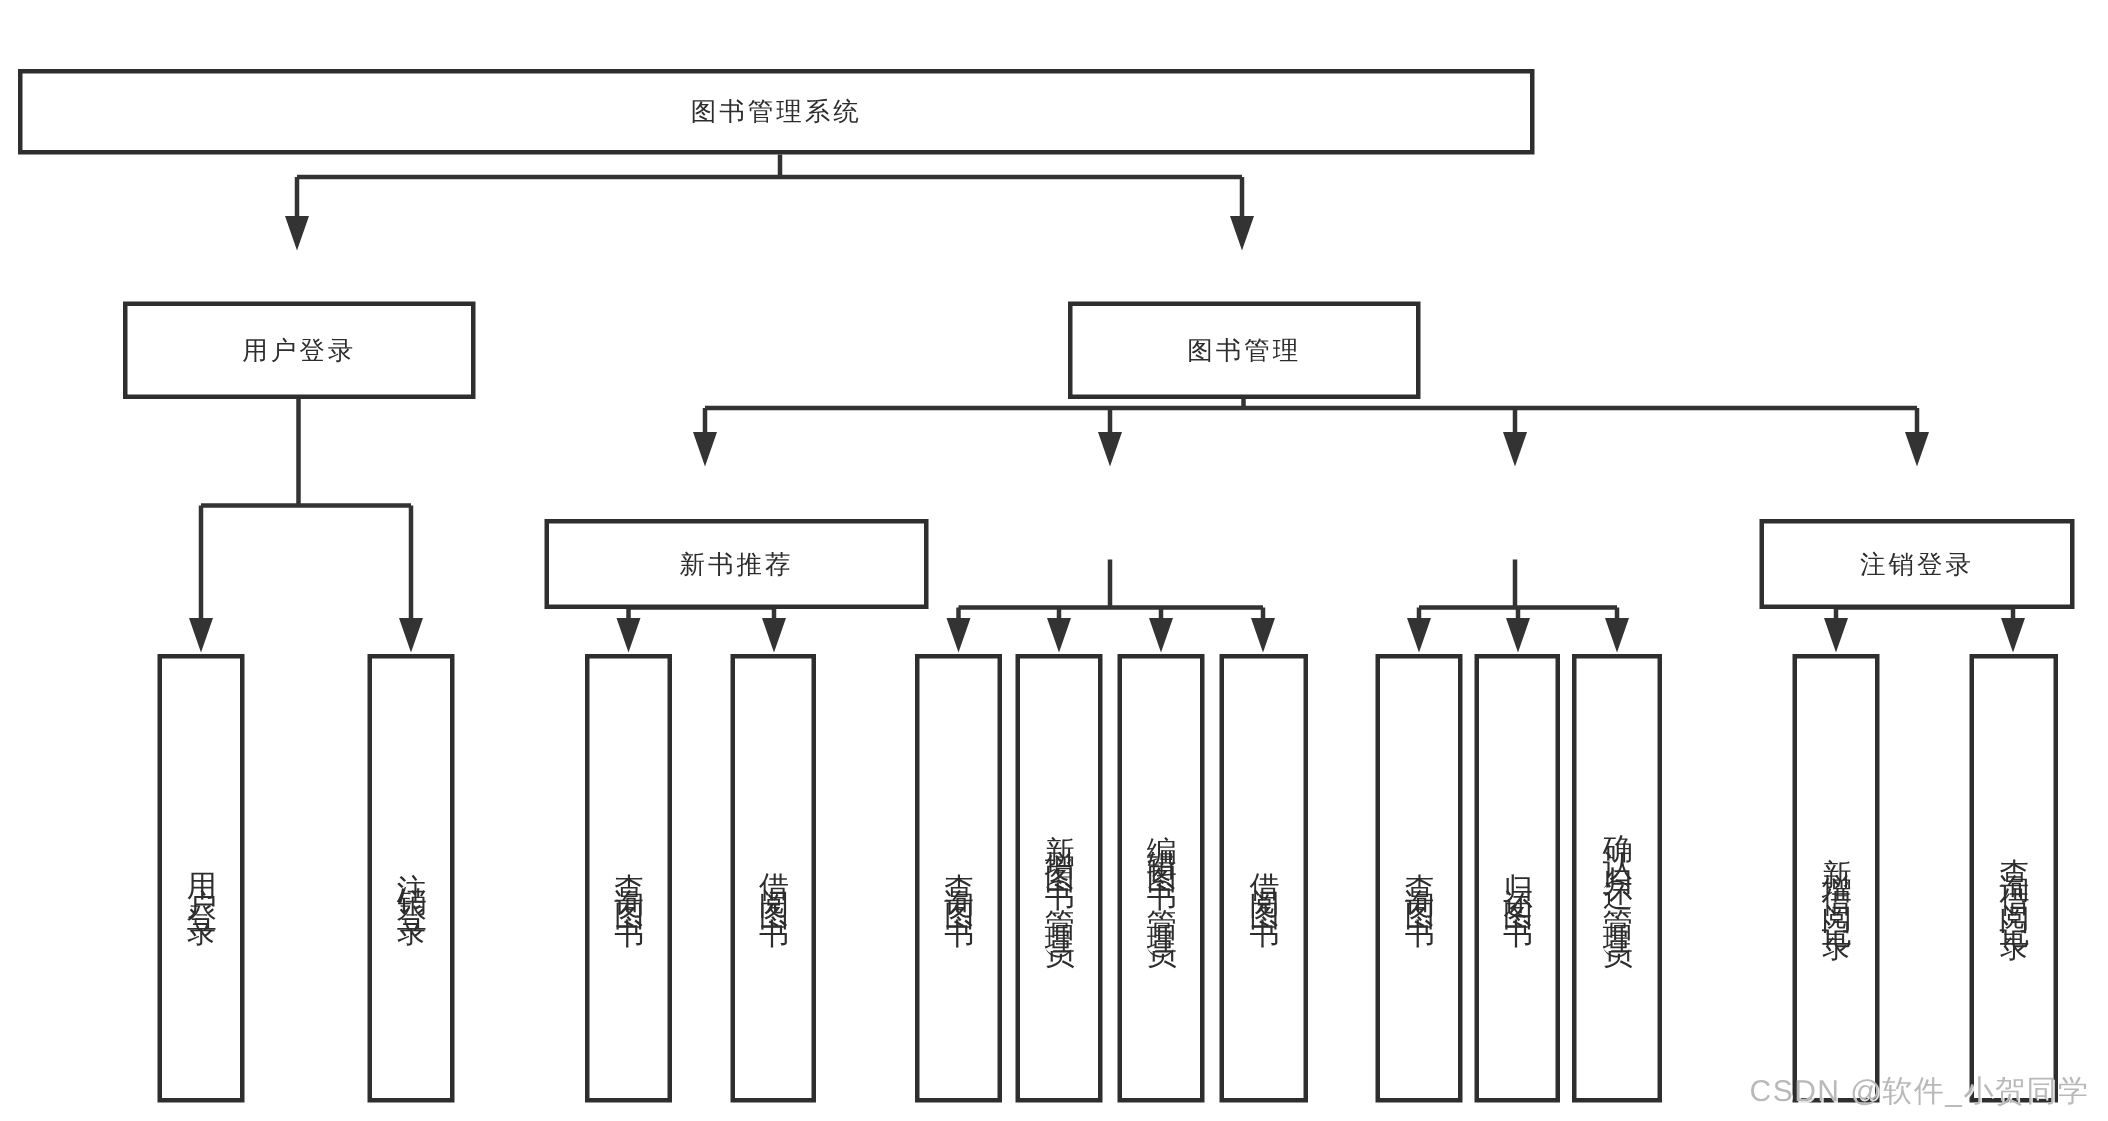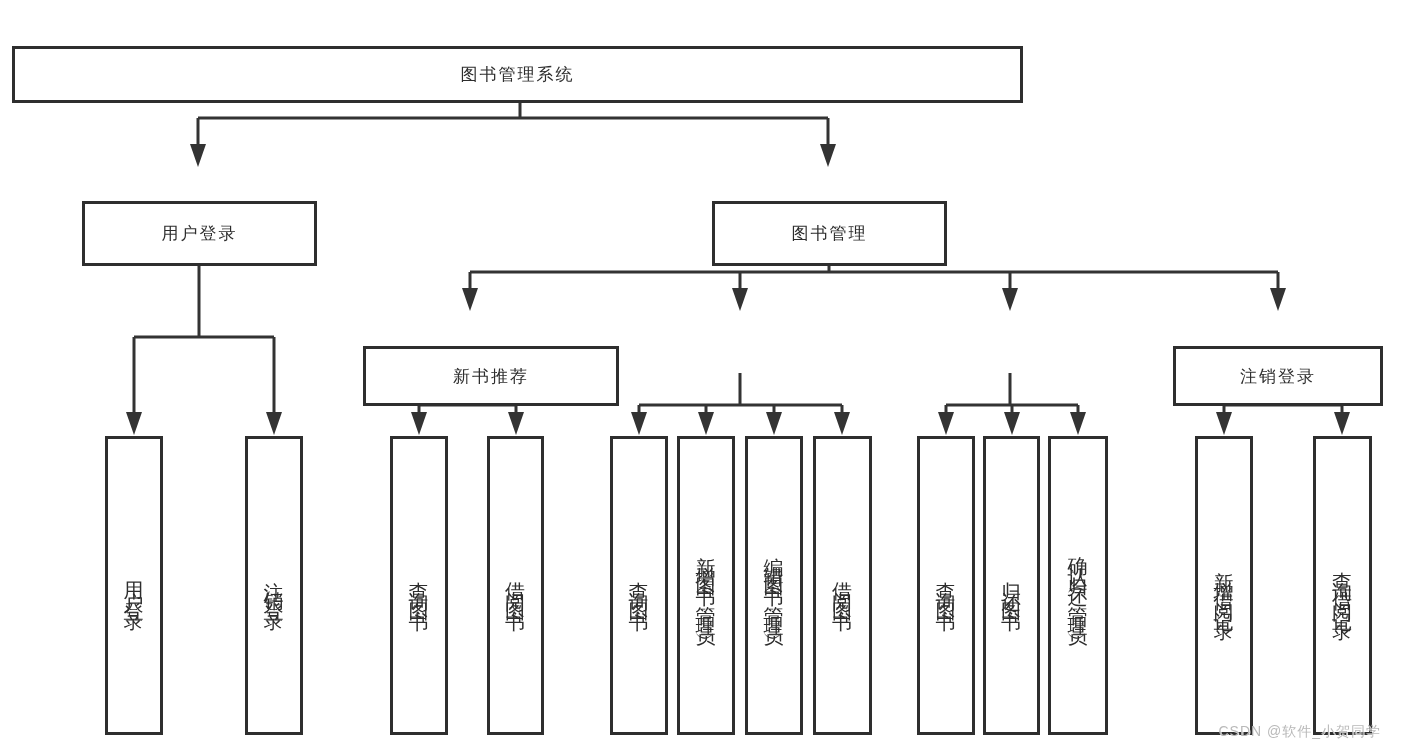--- a/index.html
+++ b/index.html
@@ -19,22 +19,22 @@
     display:flex;align-items:center;justify-content:center;
     color:var(--text);
   }
   .box.h{font-size:17px;letter-spacing:2px;white-space:nowrap;margin-top:33px;}
   .box.v{font-size:20px;}
   .box.v .vt{
     writing-mode:vertical-rl;text-orientation:mixed;
     letter-spacing:10px;line-height:1;white-space:nowrap;
   }
   .watermark{
-    position:absolute;right:24px;bottom:6px;
-    font-size:14px;letter-spacing:1px;color:var(--watermark);
+    position:absolute;right:12px;bottom:6px;
+    font-size:20px;letter-spacing:1px;color:var(--watermark);
     text-shadow:1px 1px 0 rgba(255,255,255,0.85);
     white-space:nowrap;
   }
 </style>
 </head>
 <body>
 
 <div id="canvas">
 
   <svg class="wires" width="1405" height="747" aria-hidden="true">

